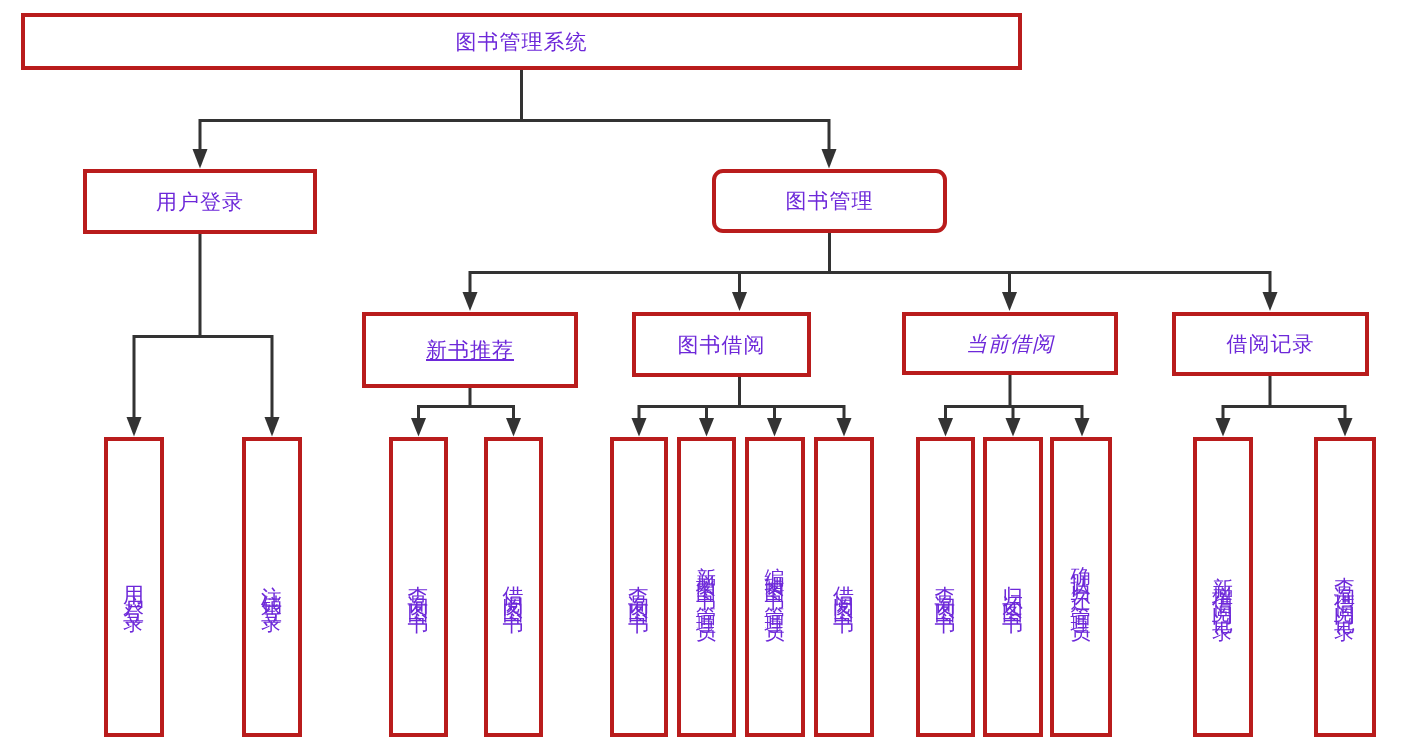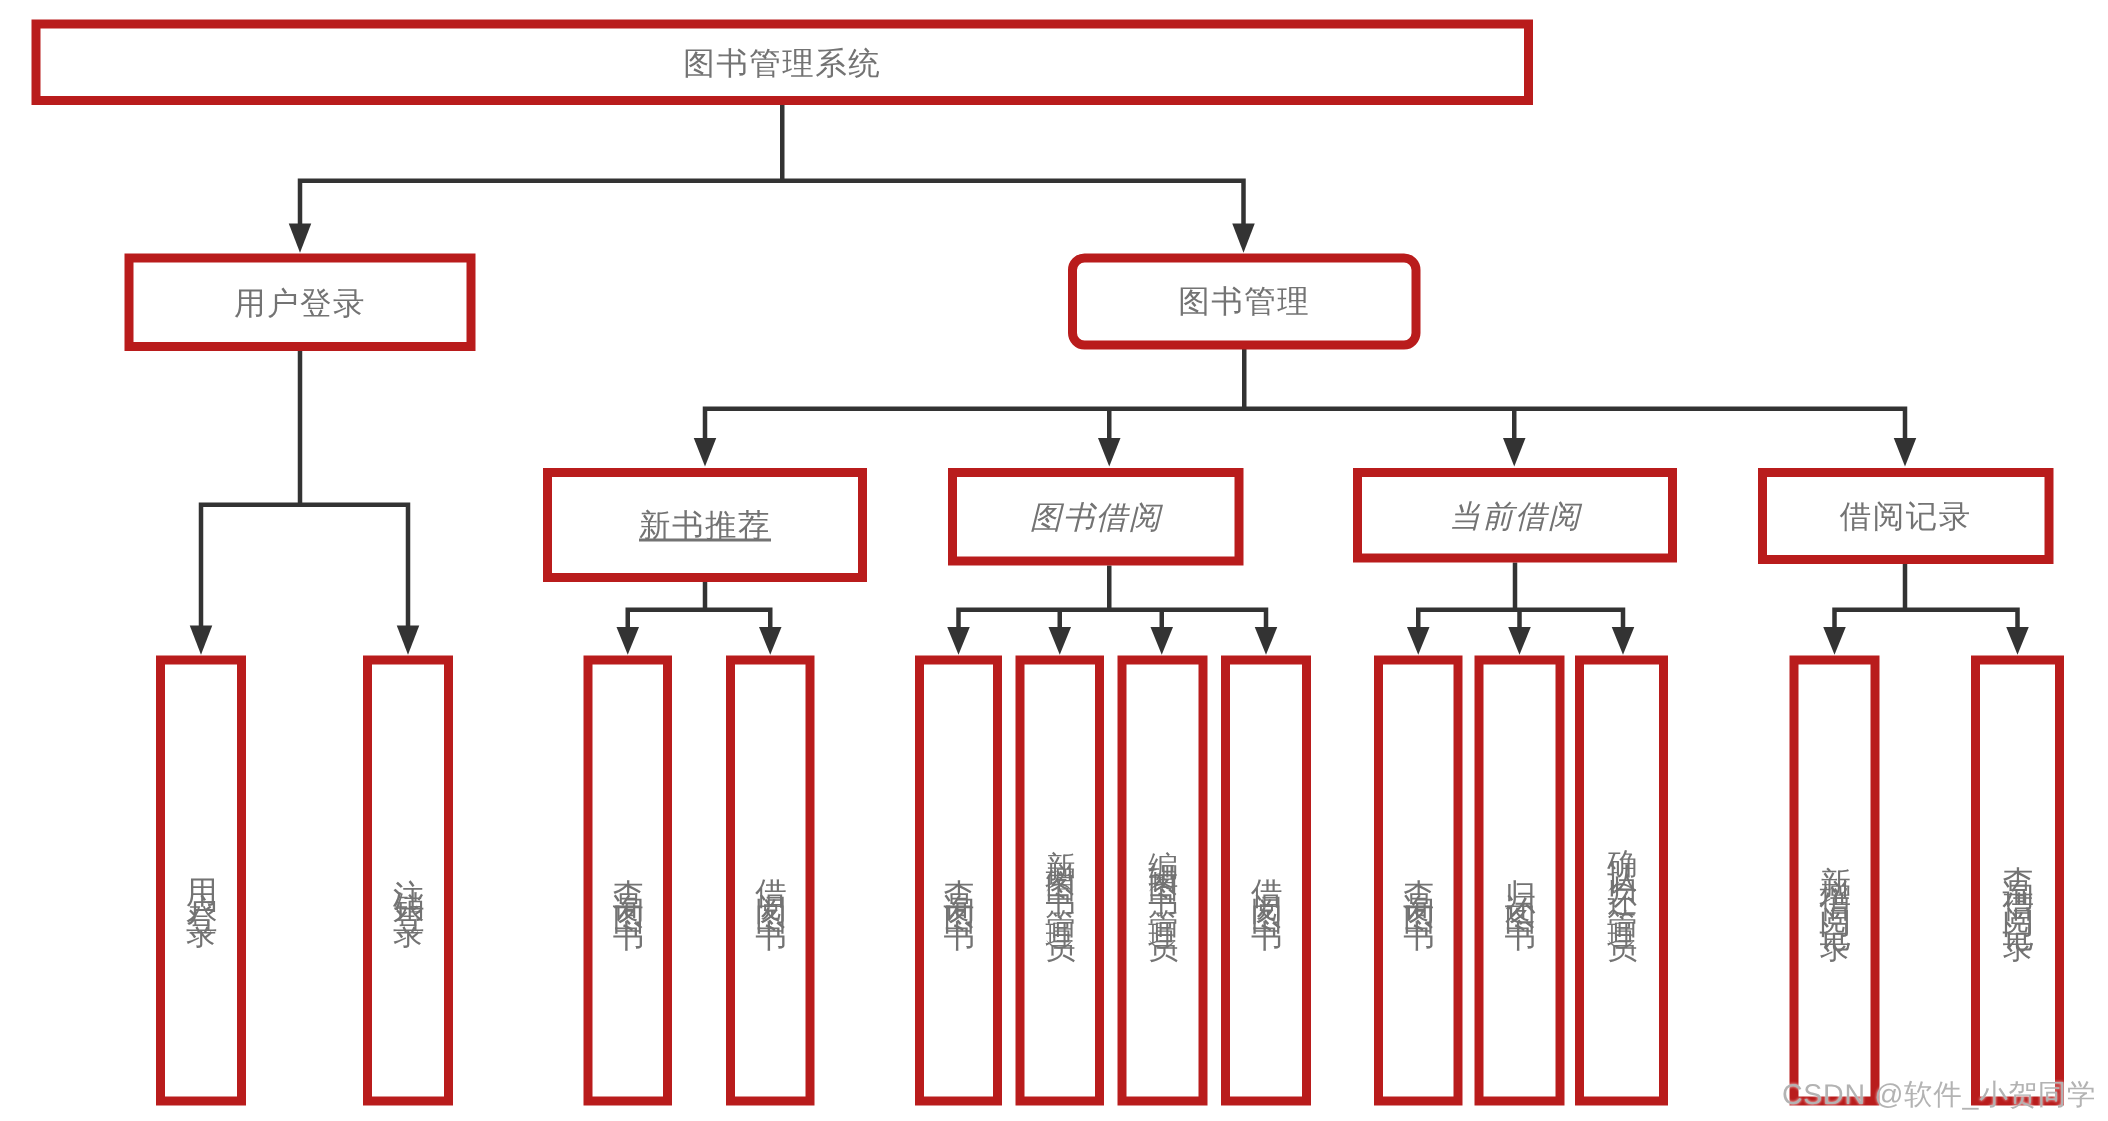--- a/index.html
+++ b/index.html
@@ -14,28 +14,28 @@
   }
   .connector-layer {
     position: absolute;
     left: 0; top: 0;
     width: 1405px; height: 747px;
     pointer-events: none;
   }
   .node {
     position: absolute;
     box-sizing: border-box;
-    border: 6px solid #b91c1c;
+    border: 4px solid #b91c1c;
     background: #ffffff;
     display: flex;
     align-items: center;
     justify-content: center;
     font-size: 21px;
     letter-spacing: 1px;
-    color: #737373;
+    color: #6d28d9;
   }
   .leaf span {
     writing-mode: vertical-rl;
     text-orientation: mixed;
     font-size: 21px;
     letter-spacing: 9px;
     line-height: 1;
     white-space: nowrap;
   }
   .leaf.dense span { letter-spacing: 8px; font-size: 20px; }
@@ -88,21 +88,21 @@
       <polygon points="1337.5,418 1352.5,418 1345,436.5"></polygon>
     </g>
   </svg>
 
   <div class="node" style="left:21px; top:13px; width:1001px; height:57px;">图书管理系统</div>
 
   <div class="node" style="left:83px; top:169px; width:234px; height:65px;">用户登录</div>
   <div class="node" style="left:712px; top:169px; width:235px; height:64px;border-radius:11px;">图书管理</div>
 
   <div class="node" style="left:362px; top:312px; width:216px; height:76px;text-decoration:underline;">新书推荐</div>
-  <div class="node" style="left:632px; top:312px; width:197px; height:65px;font-style:italic;">图书借阅</div>
+  <div class="node" style="left:632px; top:312px; width:179px; height:65px;">图书借阅</div>
   <div class="node" style="left:902px; top:312px; width:216px; height:63px;font-style:italic;">当前借阅</div>
   <div class="node" style="left:1172px; top:312px; width:197px; height:64px;font-family:Liberation Serif, serif;">借阅记录</div>
 
   <div class="node leaf" style="left:104px; top:437px; width:60px; height:300px;">
     <span>用户登录</span>
   </div>
   <div class="node leaf" style="left:242px; top:437px; width:60px; height:300px;">
     <span>注销登录</span>
   </div>
 
@@ -136,15 +136,14 @@
     <span>确认归还（管理员）</span>
   </div>
 
   <div class="node leaf" style="left:1193px; top:437px; width:60px; height:300px;">
     <span>新增借阅记录</span>
   </div>
   <div class="node leaf" style="left:1314px; top:437px; width:62px; height:300px;">
     <span>查询借阅记录</span>
   </div>
 
-  <div class="watermark">CSDN @软件_小贺同学</div>
 
 </div>
 
 </body></html>

